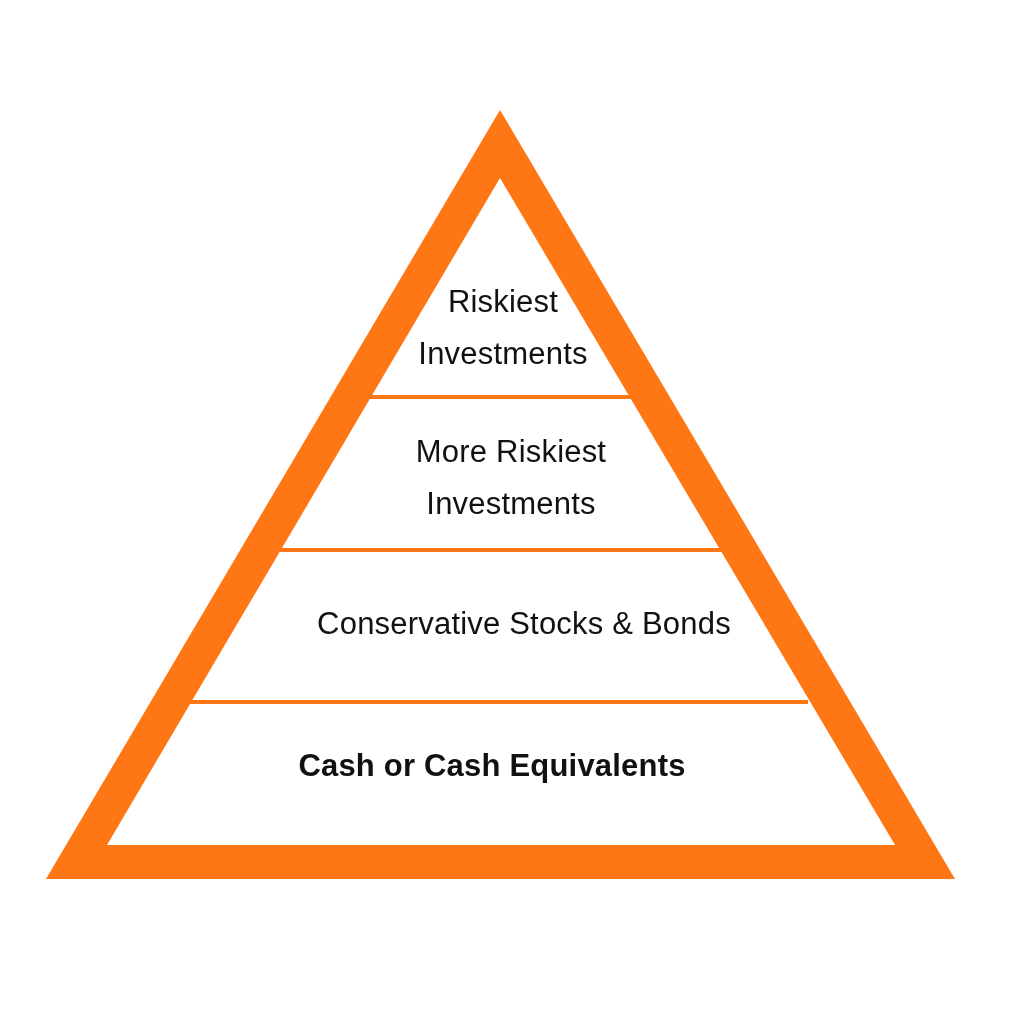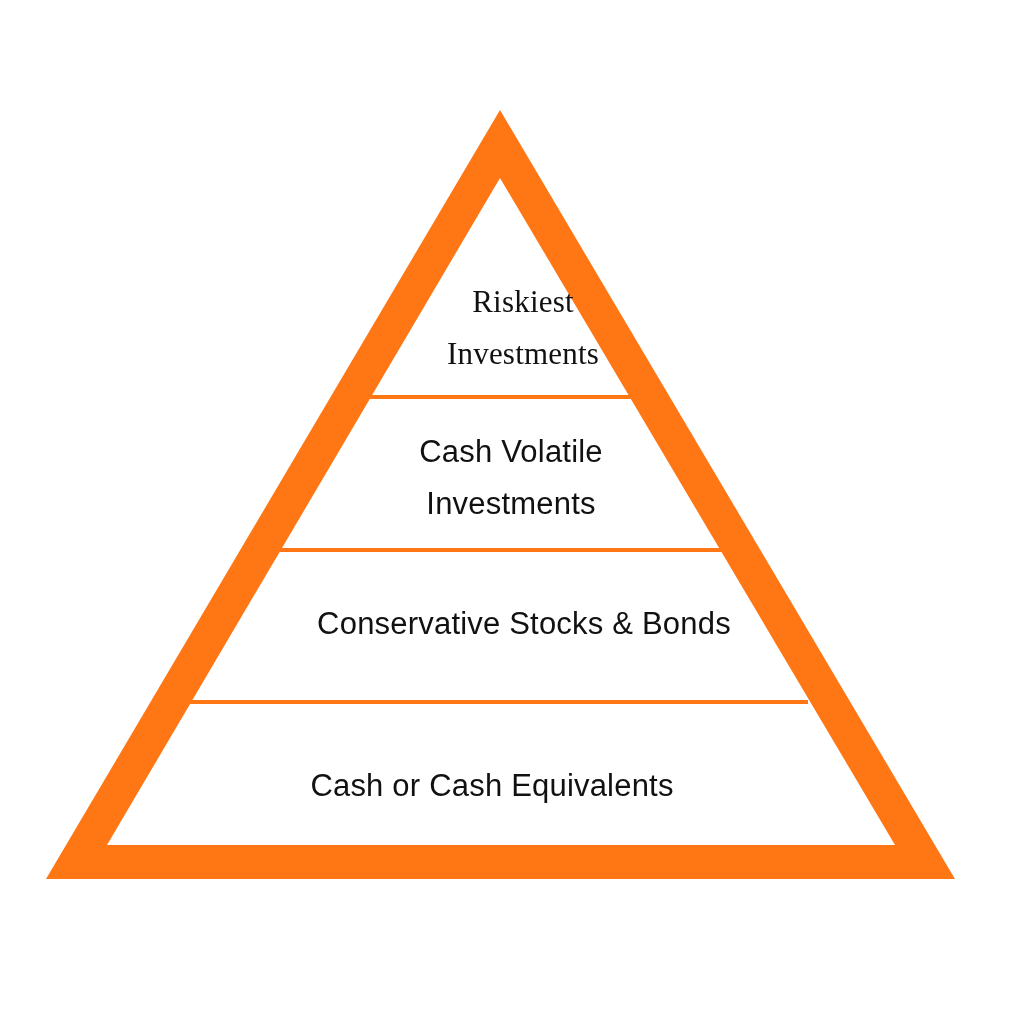--- a/index.html
+++ b/index.html
@@ -42,29 +42,29 @@
 
   <polygon points="500,110 955,879 46,879" fill="#FF7614"></polygon>
 
   <polygon points="500,178 895,845 107,845" fill="#FFFFFF"></polygon>
 
   <rect x="370" y="395" width="262" height="4" fill="#FF7614"></rect>
   <rect x="280" y="548" width="442" height="4" fill="#FF7614"></rect>
   <rect x="190" y="700" width="618" height="4" fill="#FF7614"></rect>
 </svg>
 
-<div class="tier-label" style="left:523px; top:276px;font-family:Liberation Serif, serif;">
+<div class="tier-label" style="left:503px; top:276px;">
   <span>Riskiest</span>
   <span>Investments</span>
 </div>
 
 <div class="tier-label" style="left:511px; top:426px;">
-  <span>Cash Volatile</span>
+  <span>More Riskiest</span>
   <span>Investments</span>
 </div>
 
 <div class="tier-label" style="left:500px; top:598px;margin-left:24px;">
   <span>Conservative Stocks &amp; Bonds</span>
 </div>
 
-<div class="tier-label" style="left:492px; top:760px;">
+<div class="tier-label" style="left:492px; top:740px;font-weight:bold;">
   <span>Cash or Cash Equivalents</span>
 </div>
 
 </body></html>

